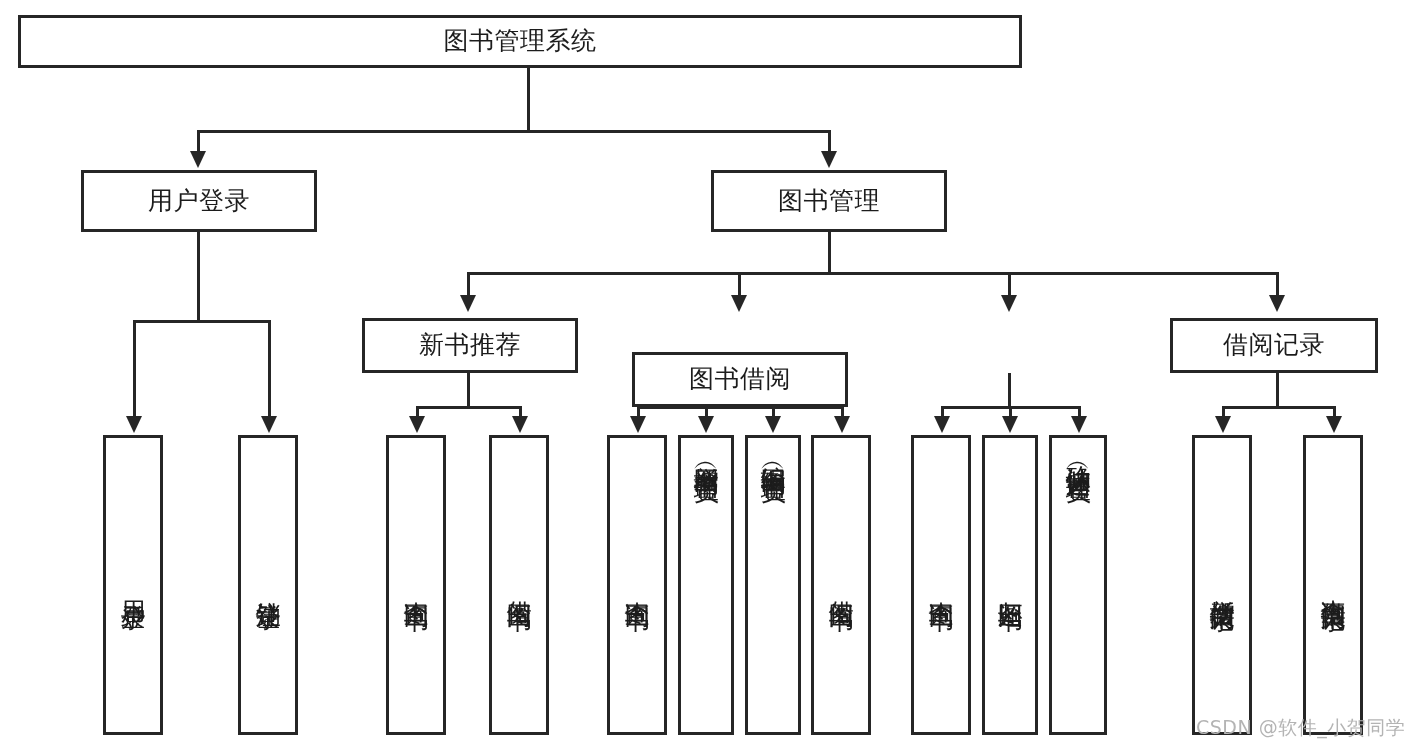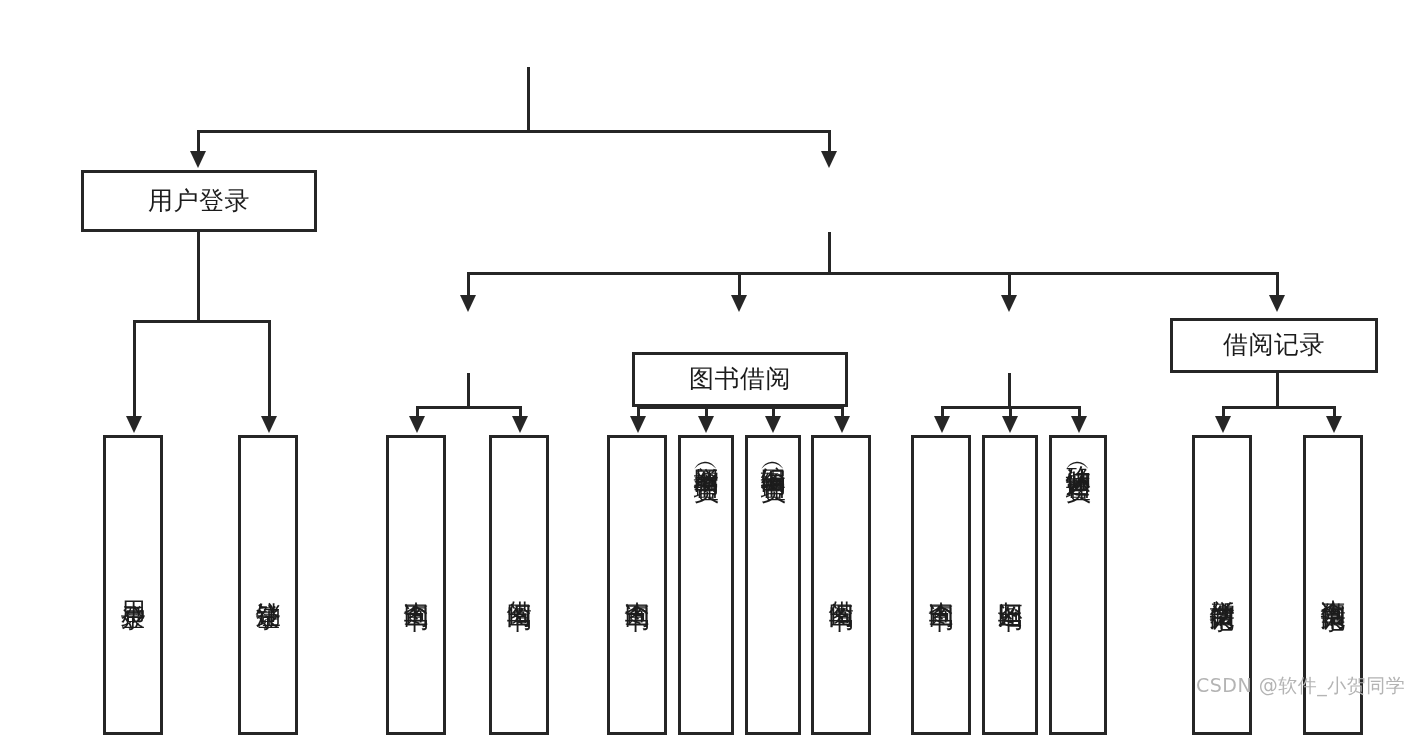--- a/index.html
+++ b/index.html
@@ -146,25 +146,34 @@
   <div class="ln v" style="left:1078px; top:406px; height:12px;"></div>
   <div class="arrow" style="left:1071px; top:416px;"></div>
 
   <div class="ln v" style="left:1276px; top:373px; height:35px;"></div>
   <div class="ln h" style="left:1222px; top:406px; width:114px;"></div>
   <div class="ln v" style="left:1222px; top:406px; height:12px;"></div>
   <div class="arrow" style="left:1215px; top:416px;"></div>
   <div class="ln v" style="left:1333px; top:406px; height:12px;"></div>
   <div class="arrow" style="left:1326px; top:416px;"></div>
 
+  <div class="node h root" style="left:18px; top:15px; width:1004px; height:53px;">
+    <span class="lbl">图书管理系统</span>
+  </div>
 
   <div class="node h" style="left:81px; top:170px; width:236px; height:62px;">
     <span class="lbl">用户登录</span>
   </div>
-
+  <div class="node h" style="left:711px; top:170px; width:236px; height:62px;">
+    <span class="lbl">图书管理</span>
+  </div>
+
+  <div class="node h" style="left:362px; top:318px; width:216px; height:55px;">
+    <span class="lbl">新书推荐</span>
+  </div>
   <div class="node h" style="left:632px; top:318px; width:216px; height:55px;margin-top:34px;">
     <span class="lbl">图书借阅</span>
   </div>
   <div class="node h" style="left:1170px; top:318px; width:208px; height:55px;">
     <span class="lbl">借阅记录</span>
   </div>
 
   <div class="node v mid" style="left:103px; top:435px; width:60px; height:300px;">
     <span class="lbl">用户登录</span>
   </div>
@@ -202,15 +211,15 @@
     <span class="lbl">确认归还（管理员）</span>
   </div>
 
   <div class="node v mid" style="left:1192px; top:435px; width:60px; height:300px;">
     <span class="lbl">新增借阅记录</span>
   </div>
   <div class="node v mid" style="left:1303px; top:435px; width:60px; height:300px;">
     <span class="lbl">查询借阅记录</span>
   </div>
 
-  <div id="watermark" style="left:1196px; top:673px;">CSDN @软件_小贺同学</div>
+  <div id="watermark" style="left:1196px; top:715px;">CSDN @软件_小贺同学</div>
 
 </div>
 
 </body></html>

